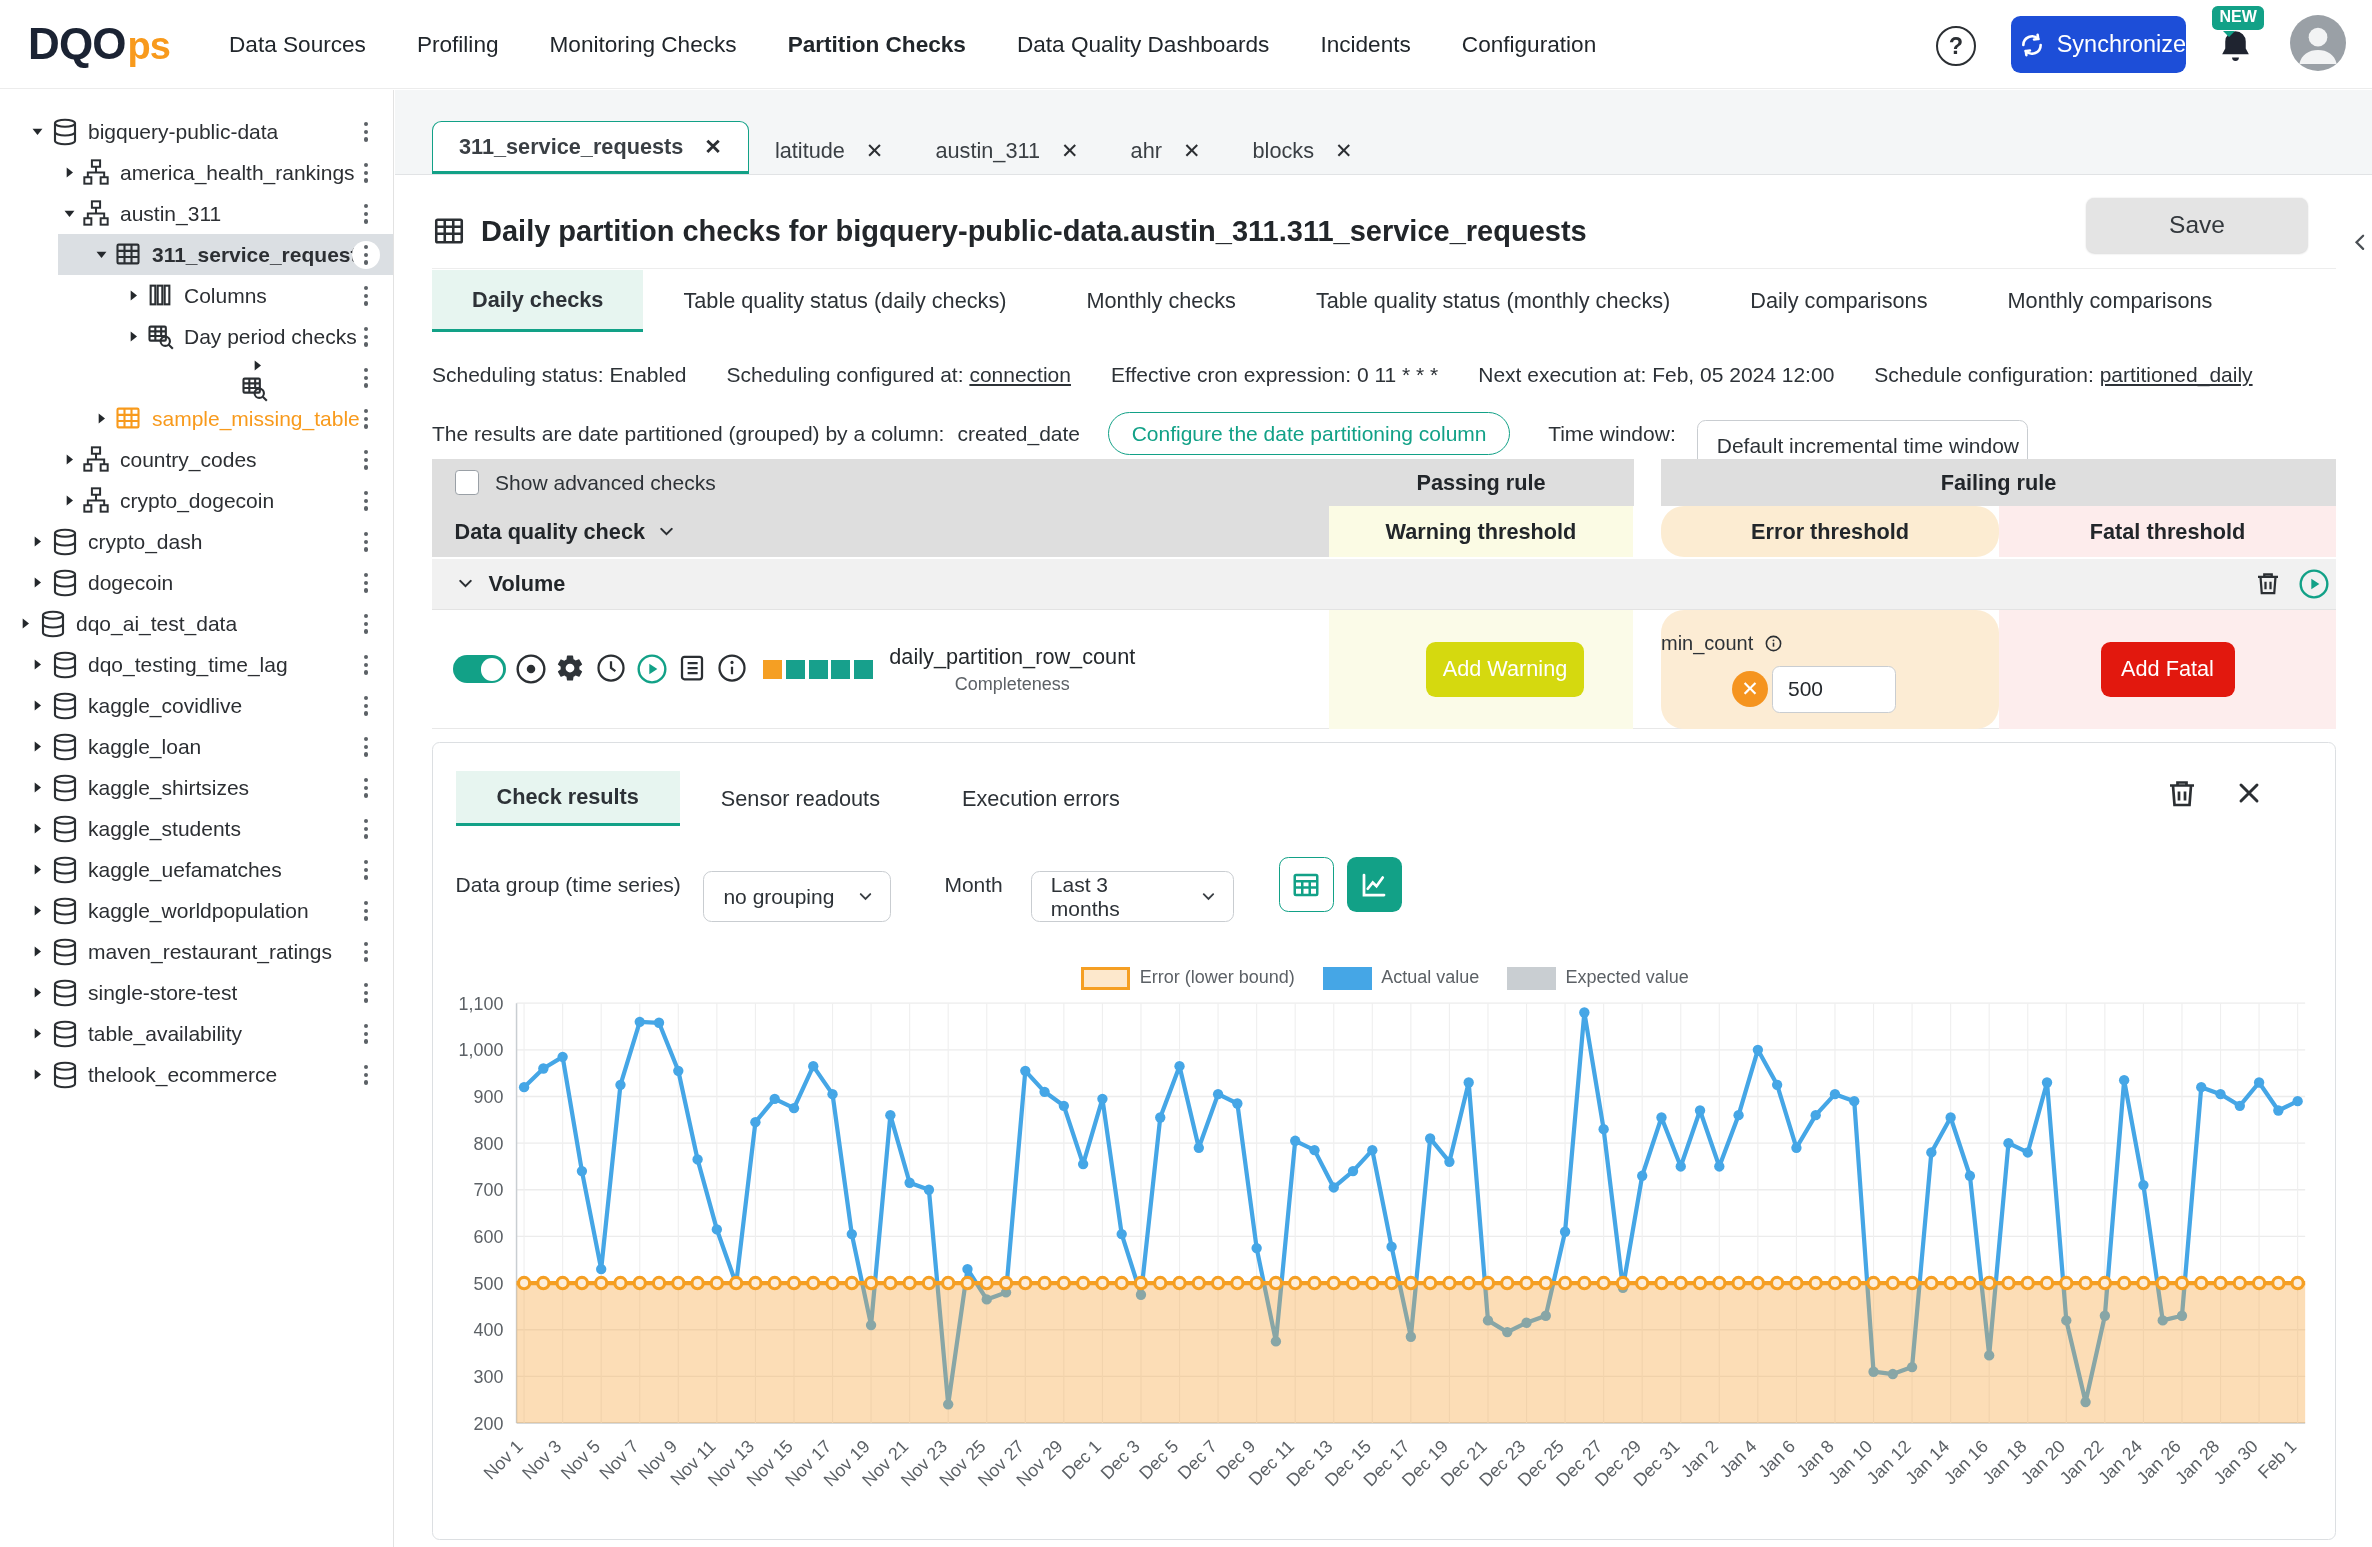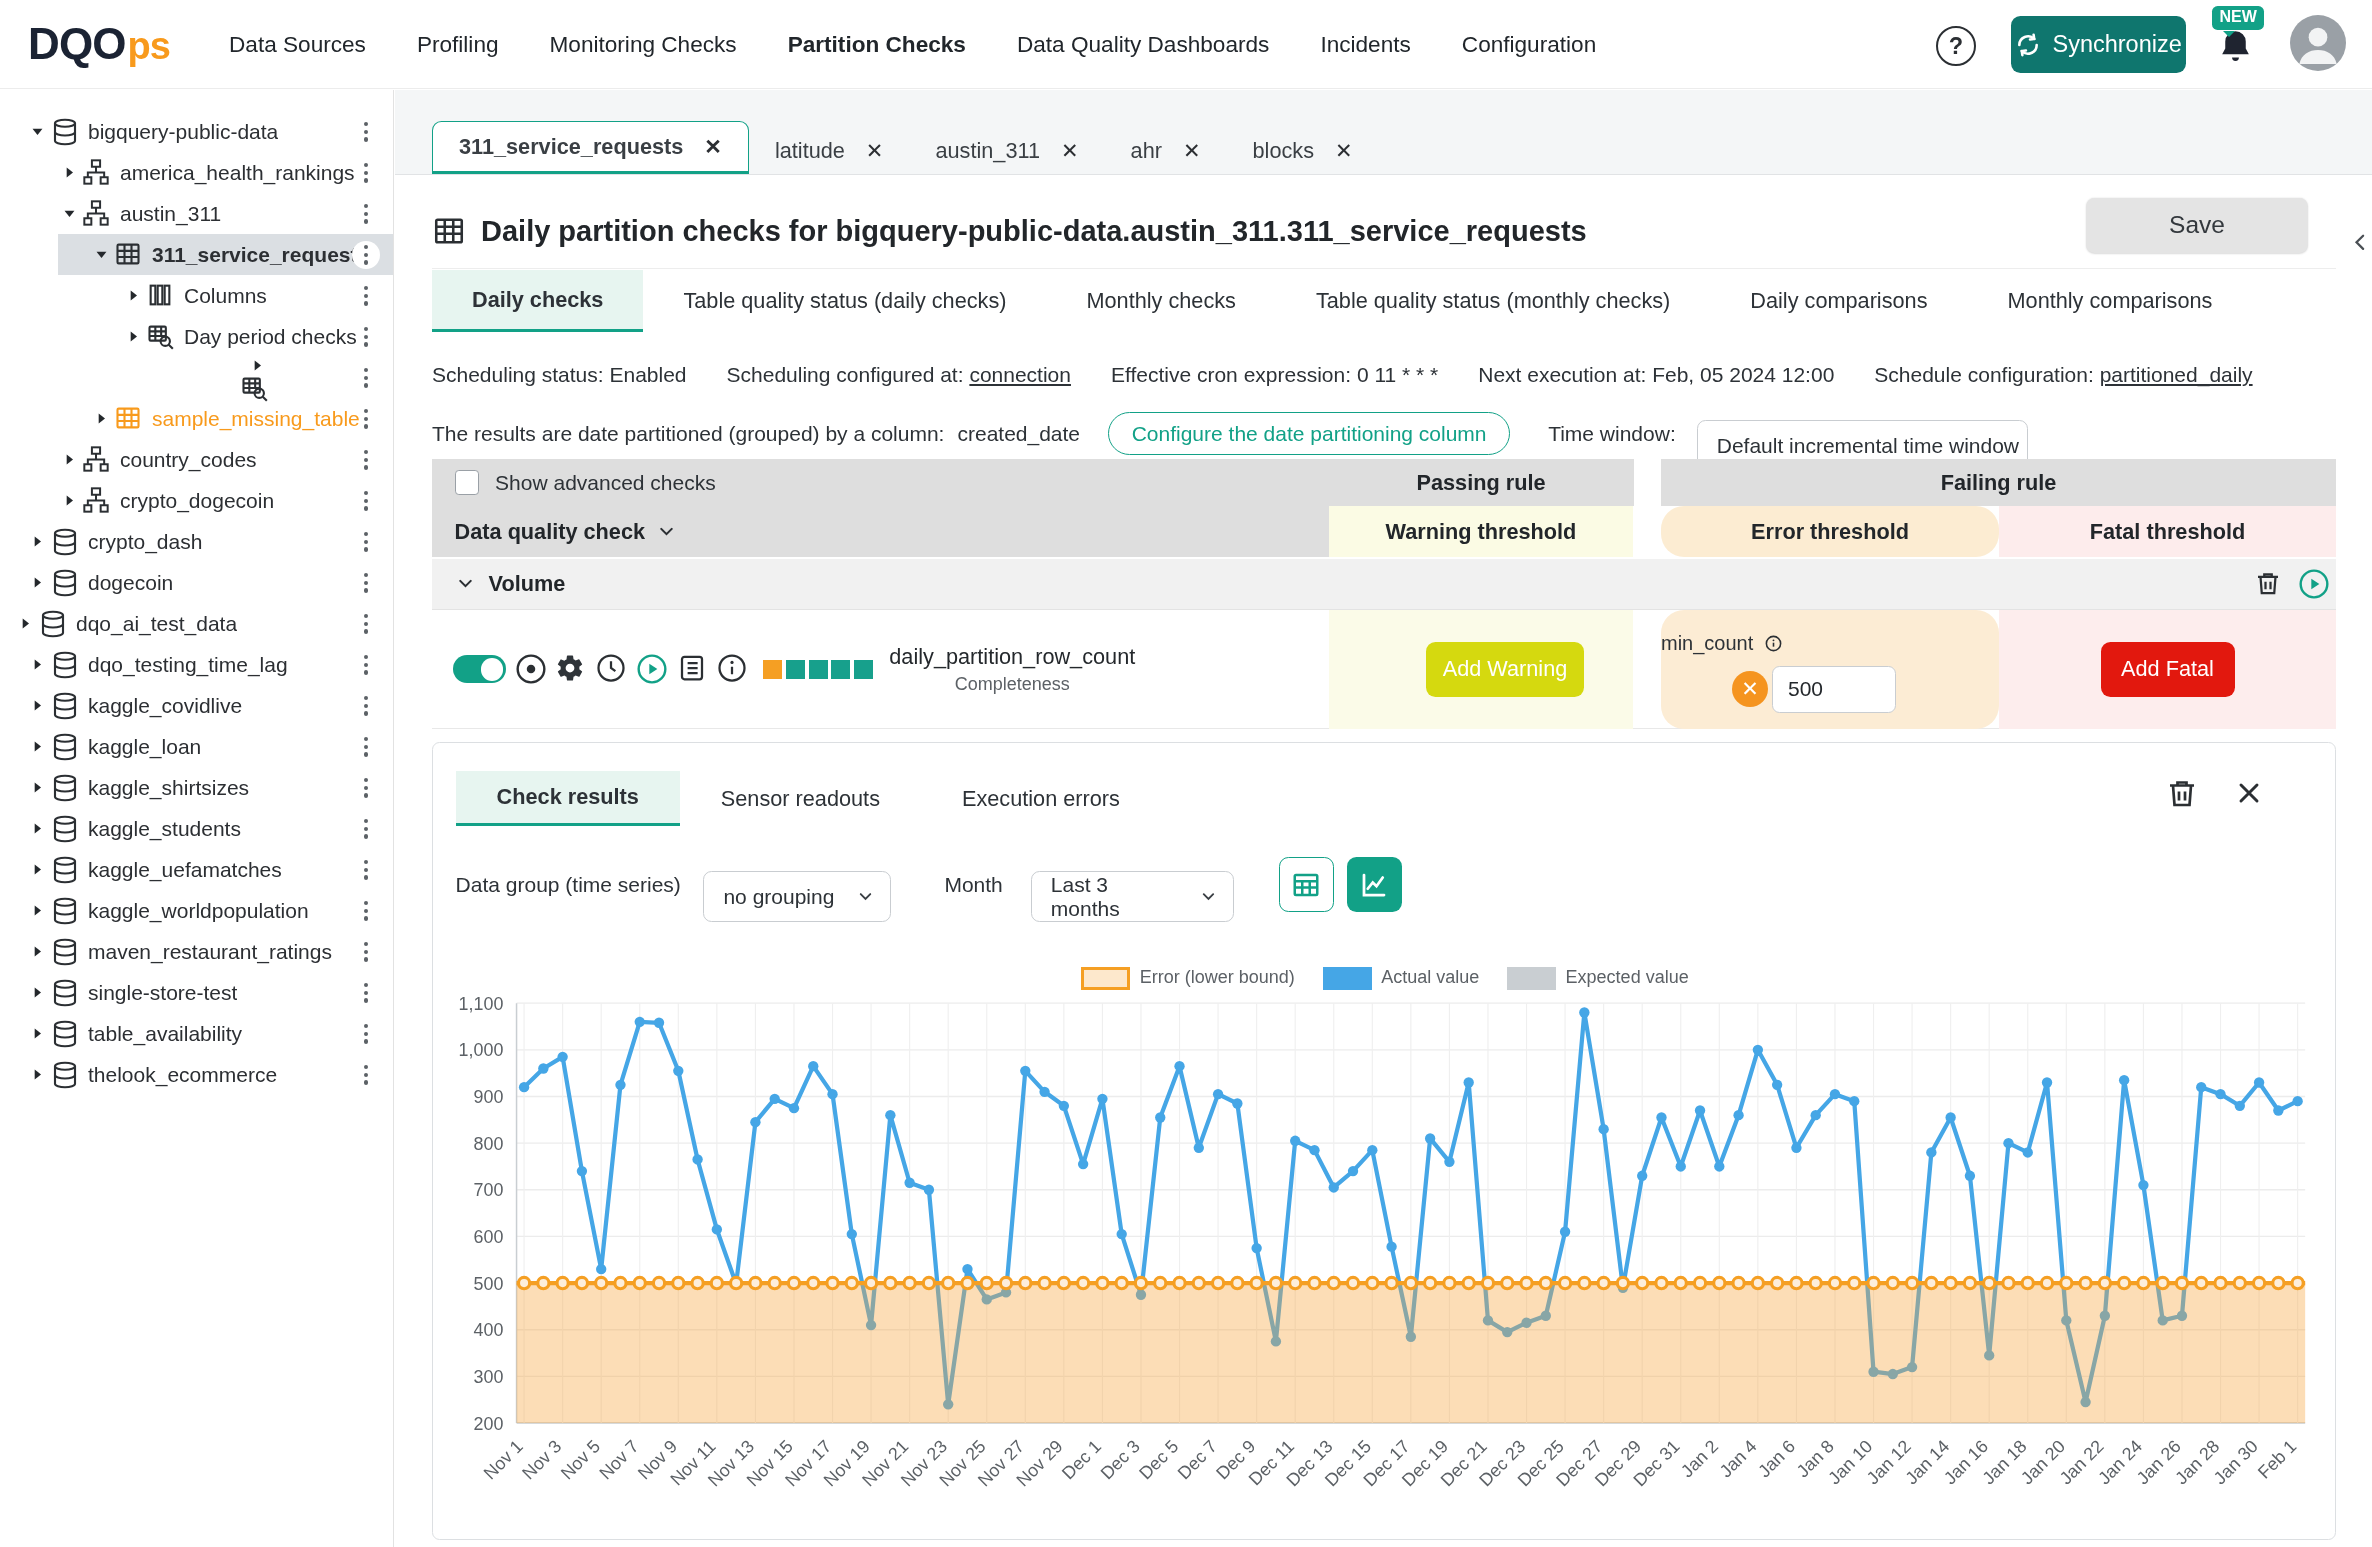--- a/index.html
+++ b/index.html
@@ -8,21 +8,21 @@
 
   
   #topbar { position:absolute; left:0; top:0; width:2373px; height:89px; background:#fff; border-bottom:0.9px solid #ececec; }
   #logo { position:absolute; left:28px; top:19px; font-weight:900; font-size:44px; letter-spacing:-0.9px; display:flex; align-items:baseline; cursor:pointer; }
   #logo .lg1 { color:#1b2333; }
   #logo .lg2 { color:#f89a1c; font-size:38px; font-weight:800; margin-left:1.9px; }
   #mainnav { position:absolute; left:229px; top:0; height:89px; display:flex; align-items:center; gap:51px; }
   .nav-item { font-size:22.6px; color:#21262b; cursor:pointer; white-space:nowrap; }
   .nav-item.active { font-weight:700; }
   #help-btn { position:absolute; left:1936px; top:26px; width:40px; height:40px; border:2.4px solid #2b2f33; border-radius:50%; display:flex; align-items:center; justify-content:center; font-size:23.5px; font-weight:700; color:#2b2f33; cursor:pointer; }
-  #sync-btn { position:absolute; left:2011px; top:16px; width:175px; height:57px; background:#0f766e; border-radius:9.4px; color:#fff; font-size:23.5px; display:flex; align-items:center; justify-content:center; gap:11.3px; cursor:pointer; }
+  #sync-btn { position:absolute; left:2011px; top:16px; width:175px; height:57px; background:#1d4ed8; border-radius:9.4px; color:#fff; font-size:23.5px; display:flex; align-items:center; justify-content:flex-end; gap:11.3px; cursor:pointer; }
   #bell { position:absolute; left:2215px; top:26px; width:41px; height:41px; cursor:pointer; }
   #new-badge { position:absolute; left:2212px; top:5.6px; background:#12a187; color:#fff; font-size:16px; font-weight:700; padding:2.8px 7.5px 3.8px; border-radius:5.6px; }
   #new-badge:after { content:""; position:absolute; left:11.3px; bottom:-6.6px; border:6.6px solid transparent; border-top-color:#12a187; border-bottom:0; }
   #avatar { position:absolute; left:2290px; top:15px; width:56px; height:56px; border-radius:50%; background:#9aa0a6; overflow:hidden; cursor:pointer; }
 
   
   #sidebar { position:absolute; left:0; top:90px; width:394px; height:1457px; background:#fff; border-right:0.9px solid #e2e2e2; padding-top:21px; }
   .tree-row { position:relative; height:41px; display:flex; align-items:center; cursor:pointer; }
   .tree-row .caret { width:22.6px; display:flex; justify-content:center; flex:none; }
   .tree-row .t-icon { width:30px; height:30px; margin:0 7.5px 0 1.9px; flex:none; }

